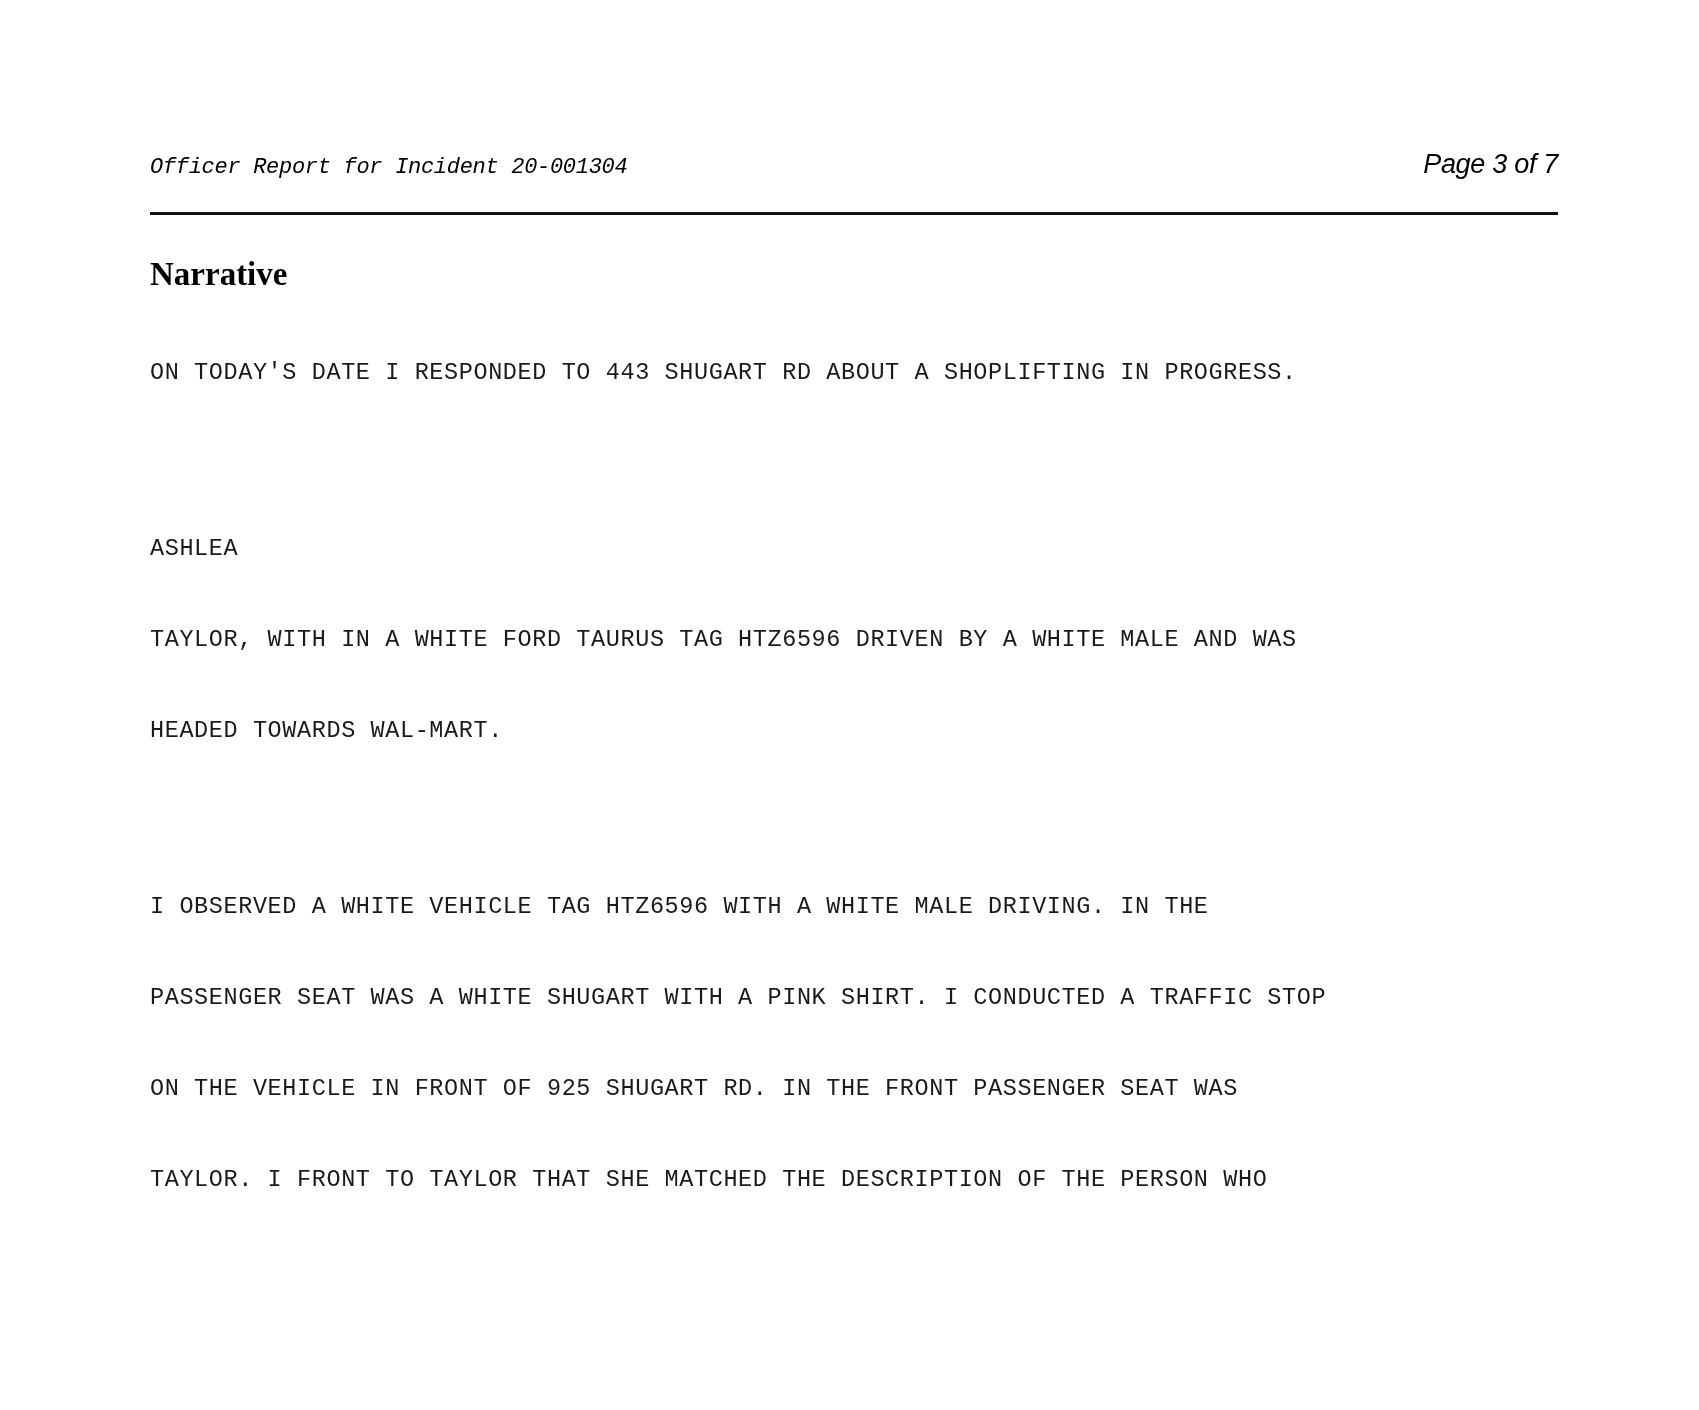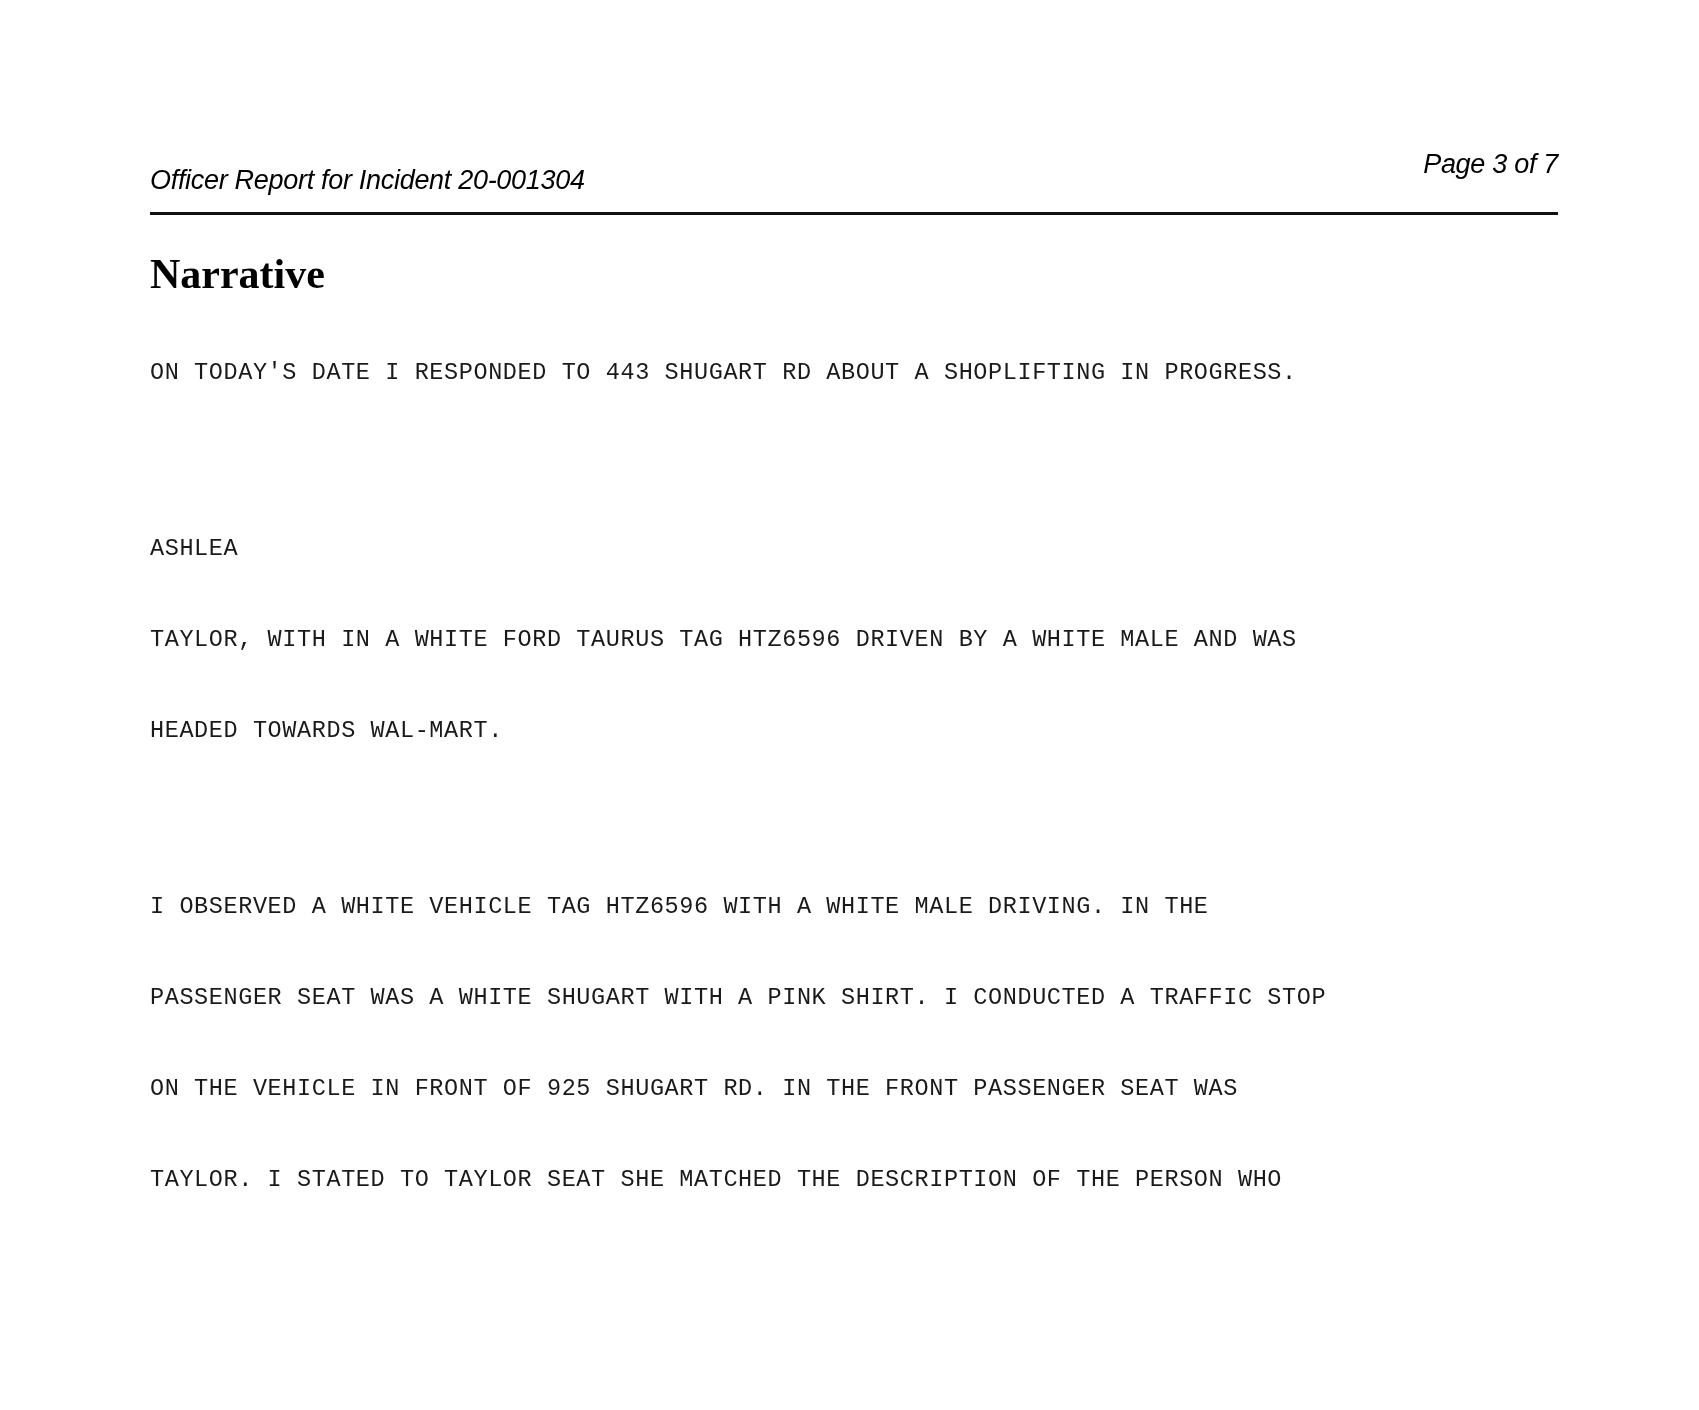--- a/index.html
+++ b/index.html
@@ -17,24 +17,24 @@
     .page-header {
       position: absolute;
       left: 150px;
       top: 146px;
       width: 1408px;
       height: 40px;
     }
     .header-title {
       position: absolute;
       left: 0;
-      top: 16px;
-      font-family: Liberation Sans, sans-serif;
+      top: 4px;
+      font-family: Liberation Mono, monospace;
       font-style: italic;
-      font-size: 27px;
+      font-size: 22px;
       line-height: 36px;
       letter-spacing: -0.3px;
     }
     .header-page {
       position: absolute;
       right: 0;
       top: 0;
       font-family: "Liberation Sans", sans-serif;
       font-style: italic;
       font-size: 27px;
@@ -49,21 +49,21 @@
       width: 1408px;
       height: 3px;
       background: #111111;
     }
     .section-heading {
       position: absolute;
       left: 150px;
       top: 254px;
       font-family: "Liberation Serif", serif;
       font-weight: bold;
-      font-size: 42px;
+      font-size: 33px;
       line-height: 40px;
       margin: 0;
     }
     .narrative {
       position: absolute;
       left: 150px;
       top: 297px;
       width: 1420px;
       font-family: "Liberation Mono", monospace;
       font-size: 23.5px;
@@ -97,17 +97,17 @@
   </div>
   <div class="para">
     <span class="line">ASHLEA</span>
     <span class="line">TAYLOR, WITH IN A WHITE FORD TAURUS TAG HTZ6596 DRIVEN BY A WHITE MALE AND WAS</span>
     <span class="line">HEADED TOWARDS WAL-MART.</span>
   </div>
   <div class="para">
     <span class="line">I OBSERVED A WHITE VEHICLE TAG HTZ6596 WITH A WHITE MALE DRIVING. IN THE</span>
     <span class="line">PASSENGER SEAT WAS A WHITE SHUGART WITH A PINK SHIRT. I CONDUCTED A TRAFFIC STOP</span>
     <span class="line">ON THE VEHICLE IN FRONT OF 925 SHUGART RD. IN THE FRONT PASSENGER SEAT WAS</span>
-    <span class="line">TAYLOR. I STATED TO TAYLOR SEAT SHE MATCHED THE DESCRIPTION OF THE PERSON WHO</span>
+    <span class="line">TAYLOR. I FRONT TO TAYLOR THAT SHE MATCHED THE DESCRIPTION OF THE PERSON WHO</span>
     
   </div>
 
 </div>
 
 </body></html>

